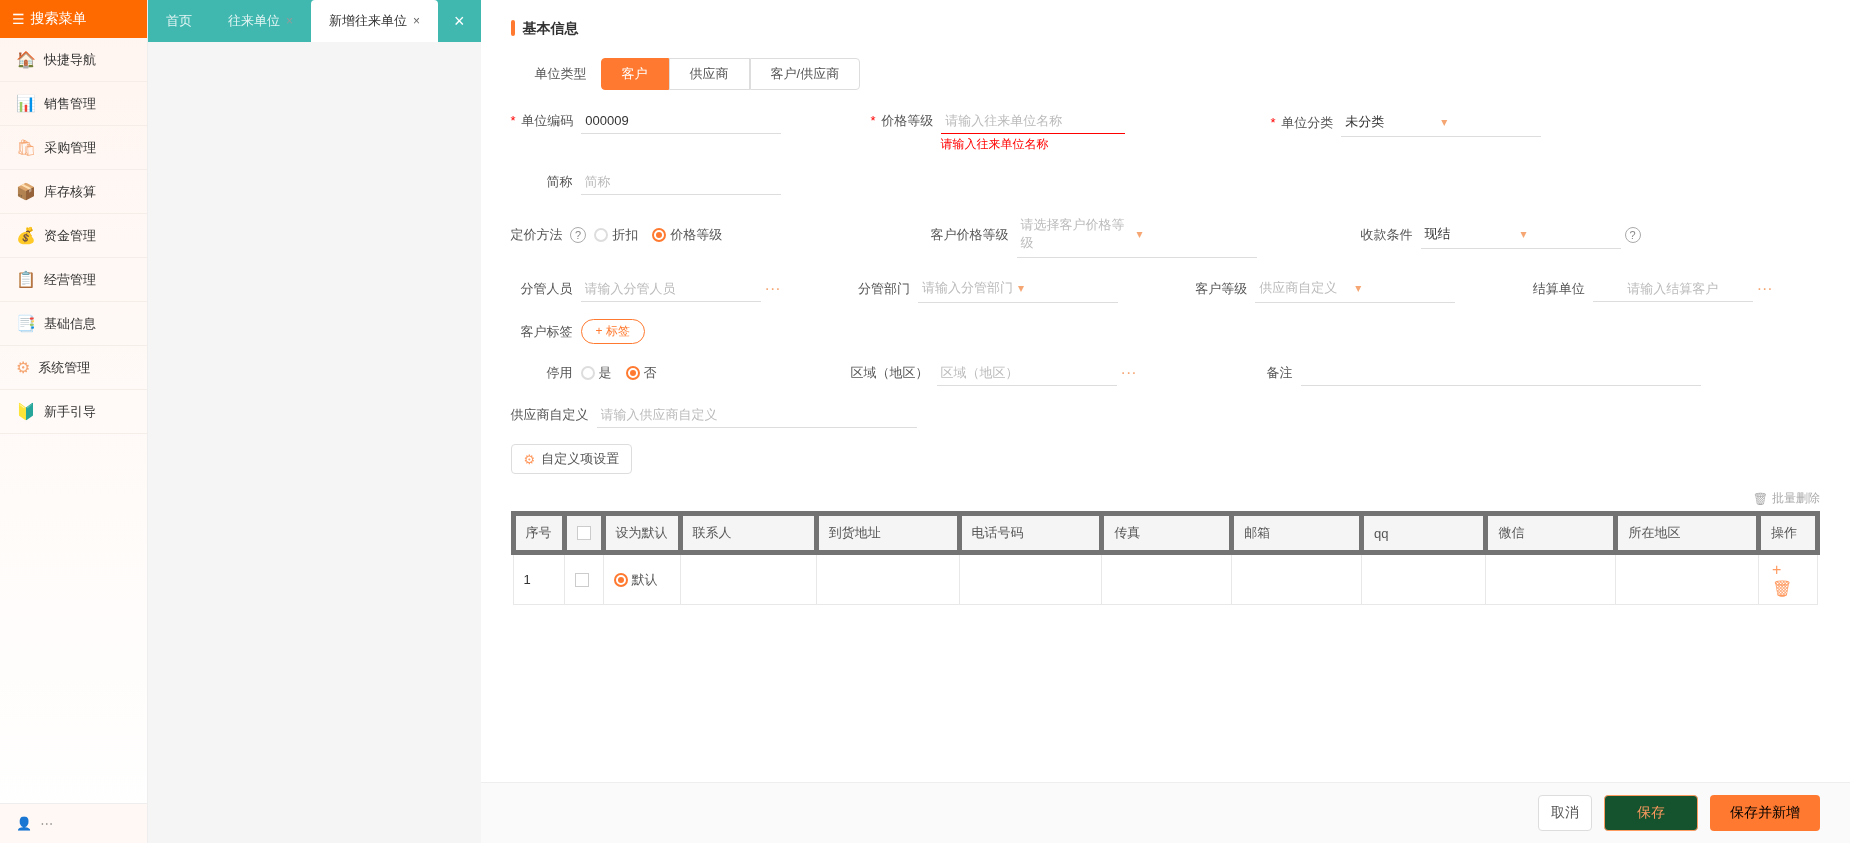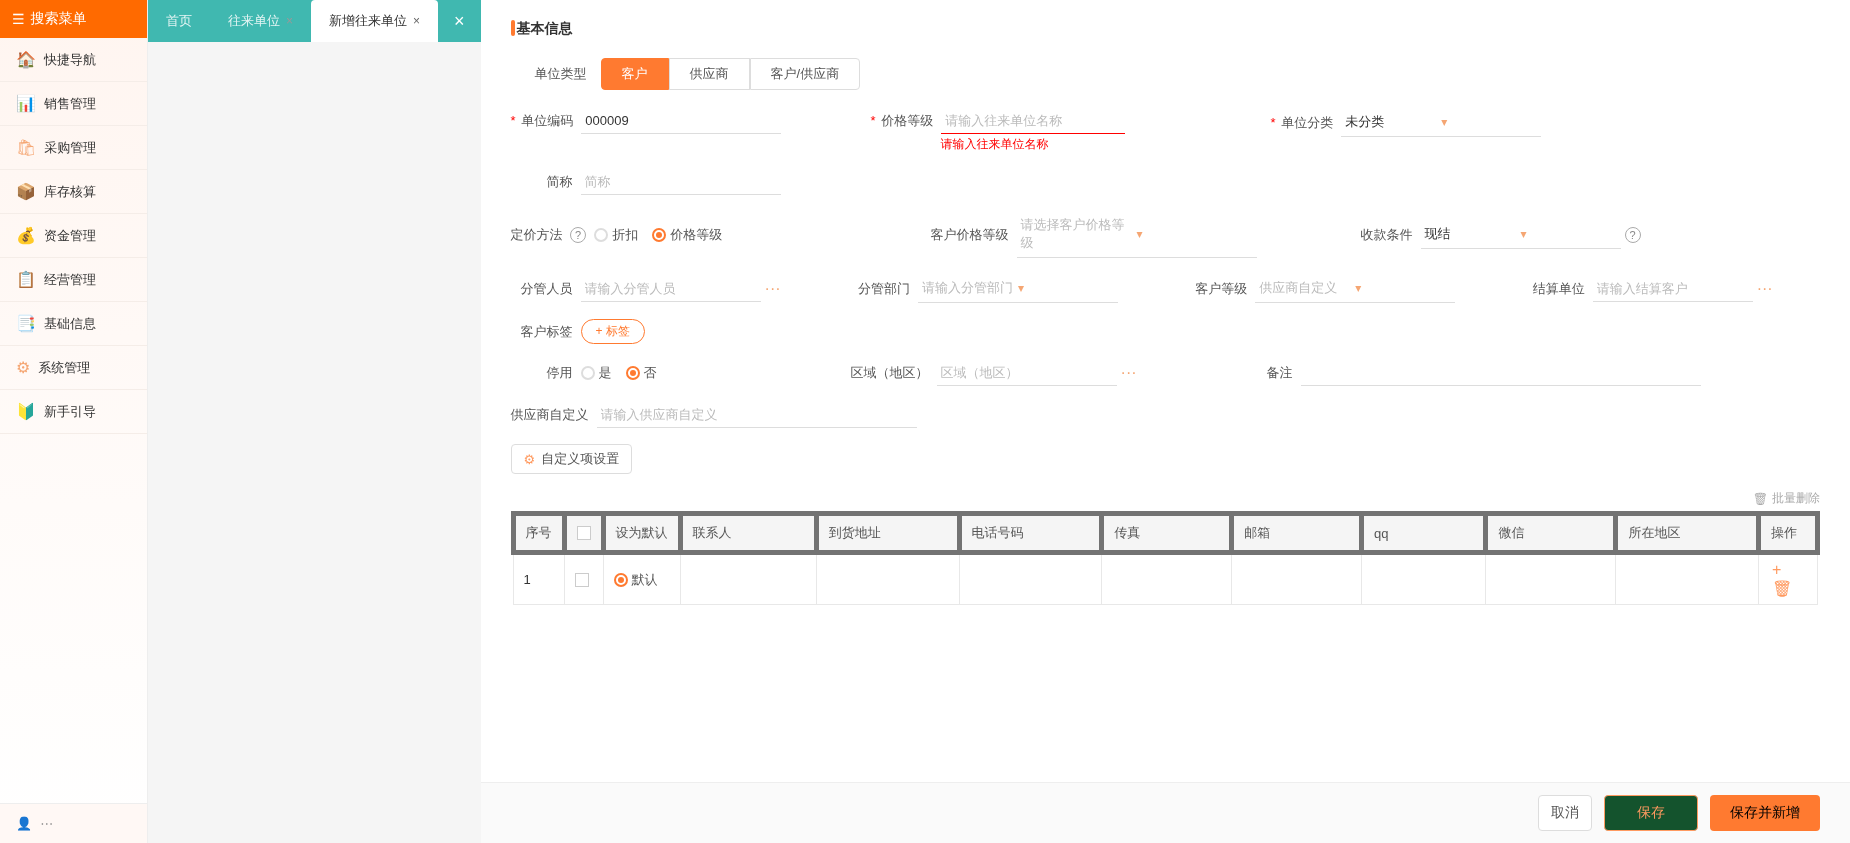--- a/index.html
+++ b/index.html
@@ -100,21 +100,21 @@
     .content {
       flex: 1;
       overflow-y: auto;
       background: white;
       padding: 20px 30px;
     }
 
     
     .section-header {
       display: flex;
-      gap: 2px;
+      gap: 8px;
       font-size: 14px;
       font-weight: bold;
       color: #333;
       margin-bottom: 20px;
     }
     .section-header .bar-icon {
       width: 4px;
       height: 16px;
       background: #ff7a30;
       border-radius: 2px;
@@ -561,21 +561,21 @@
         <div class="form-field" style="max-width:340px; margin-right:40px;">
           <div class="field-label">客户等级</div>
           <div class="field-select" style="max-width:200px;">
             <span>供应商自定义</span>
             <span class="arrow">▾</span>
           </div>
         </div>
 
         <div class="form-field" style="max-width:320px;">
           <div class="field-label">结算单位</div>
-          <input class="field-input" type="text" style="max-width: 160px;" placeholder="请输入结算客户">
+          <input class="field-input" type="text" style="max-width: 160px; text-align: center;" placeholder="请输入结算客户">
           <span class="more-btn">···</span>
         </div>
       </div>
 
       <div class="form-row" style="align-items:center;">
         <div class="form-field">
           <div class="field-label">客户标签</div>
           <button class="tag-btn">+ 标签</button>
         </div>
       </div>

